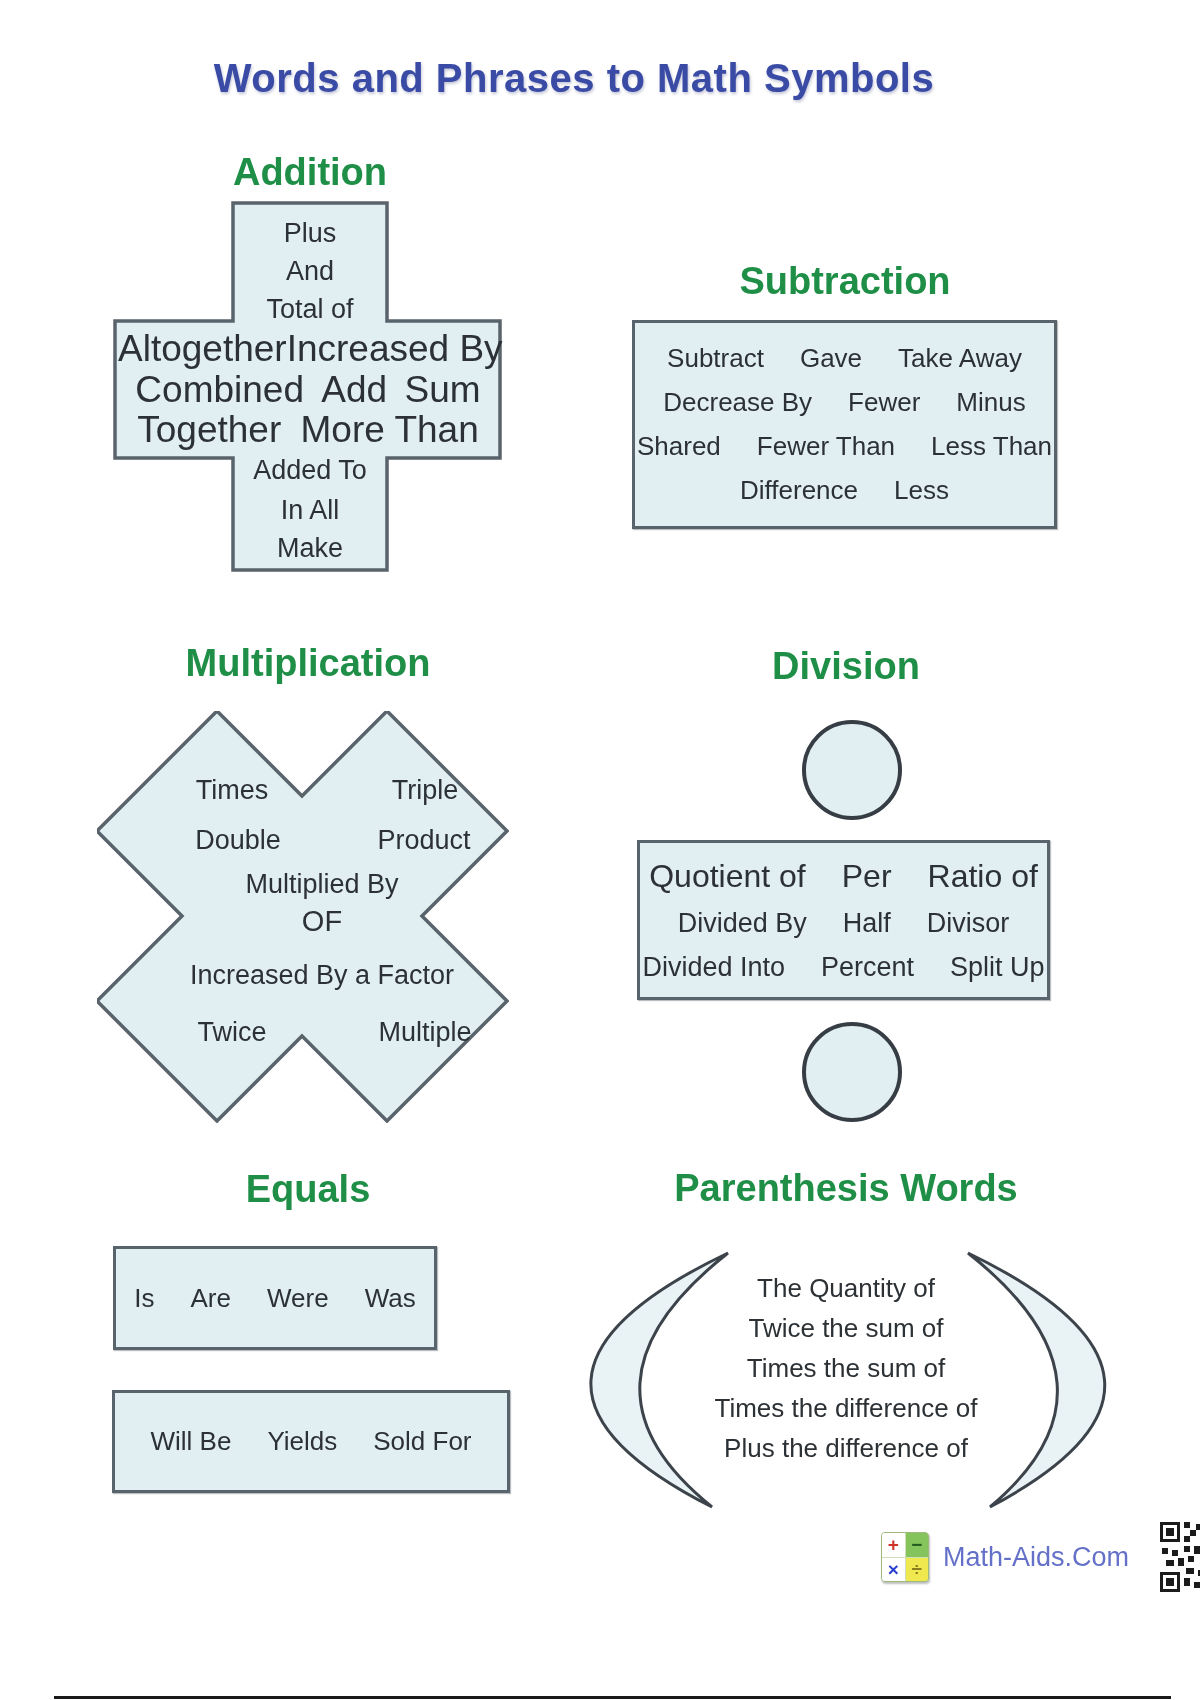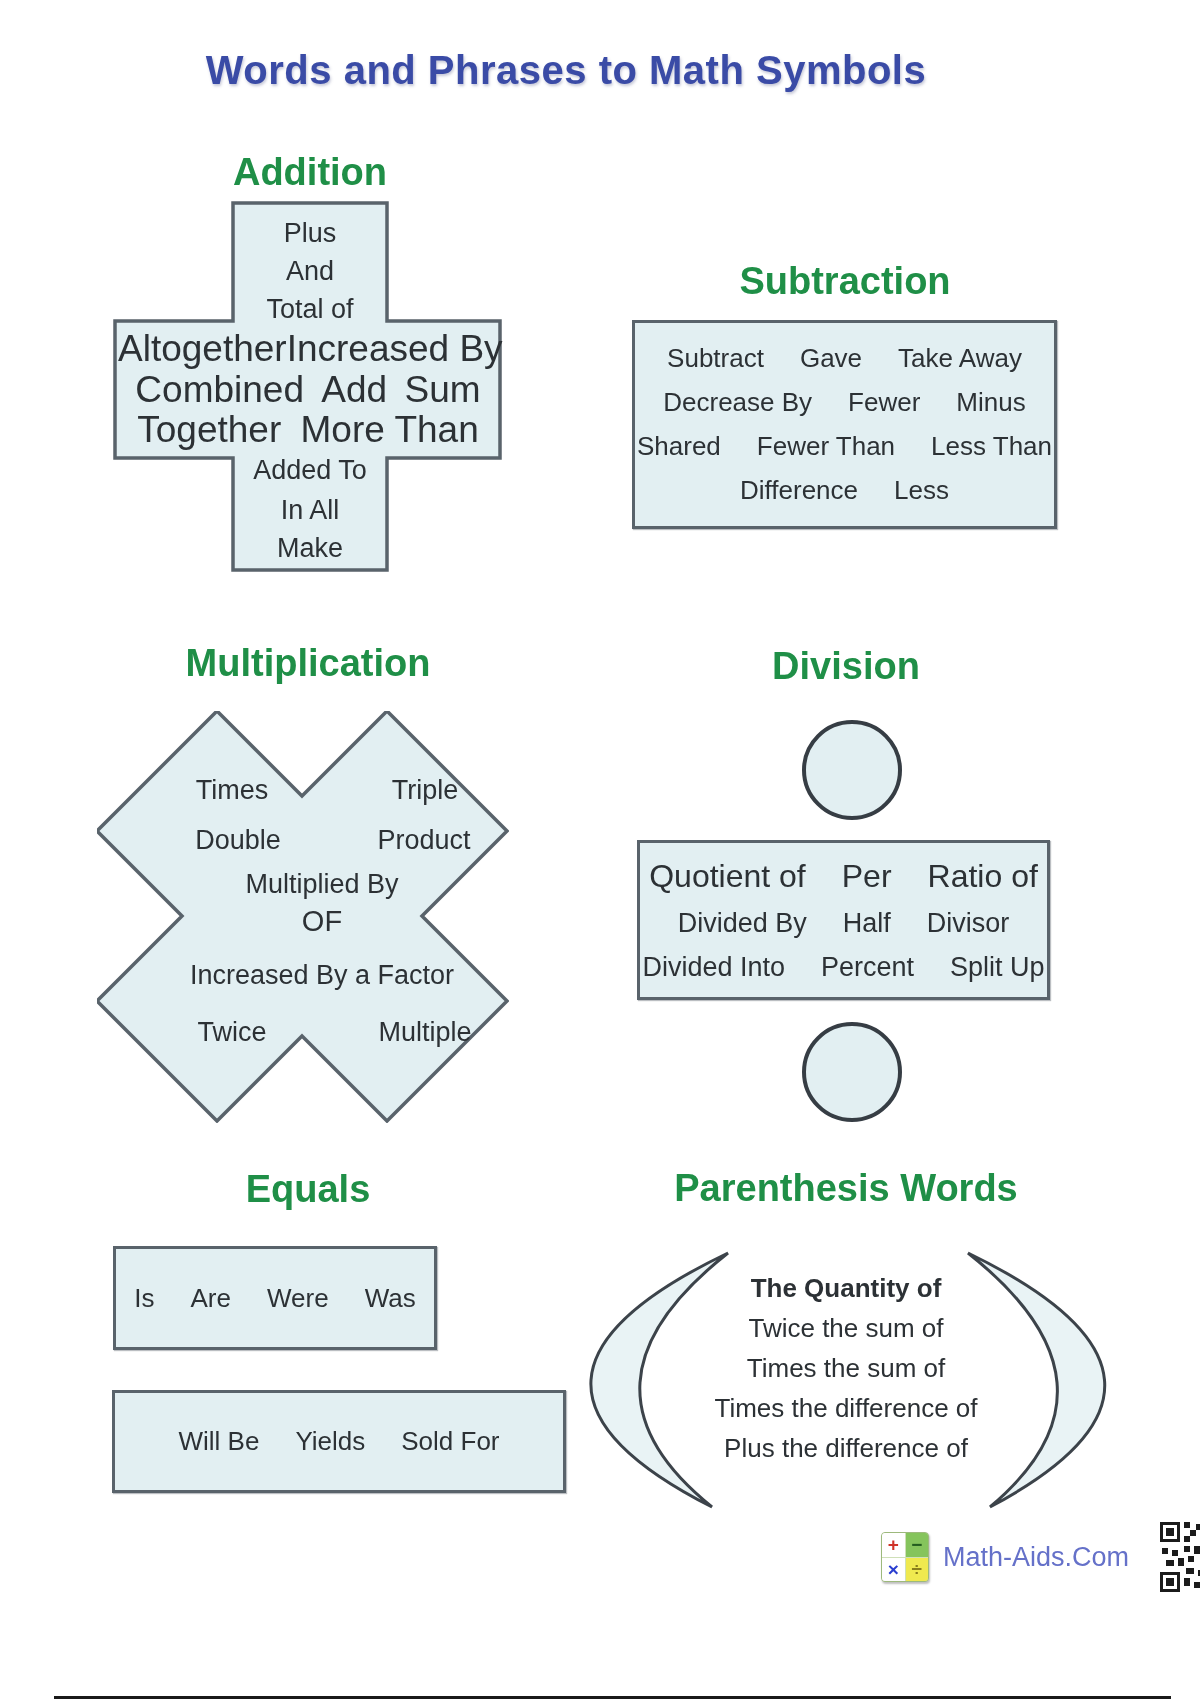--- a/index.html
+++ b/index.html
@@ -2,21 +2,21 @@
 <html><head>
 <meta charset="utf-8">
 <style>
   html,body{margin:0;padding:0;background:#ffffff;}
   .page{
     position:relative;width:1200px;height:1700px;background:#ffffff;
     overflow:hidden;font-family:"Liberation Sans", sans-serif;color:#2c3135;
   }
   .title{
     position:absolute;left:566px;top:48px;transform:translateX(-50%);
-    margin:0;font-size:40px;font-weight:bold;color:#3a4ba6;white-space:nowrap;
+    margin:8px;font-size:40px;font-weight:bold;color:#3a4ba6;white-space:nowrap;
     text-shadow:1px 2px 3px rgba(90,95,140,0.35);letter-spacing:0.5px;
   }
   .heading{
     position:absolute;transform:translateX(-50%);margin:0;
     font-size:38px;font-weight:bold;color:#1f8f47;white-space:nowrap;line-height:1;
   }
   .shape{position:absolute;}
   .shape polygon,.shape path{fill:#e2eff2;stroke:#59636b;stroke-width:3.5;stroke-linejoin:miter;}
   .paren path{fill:#e9f3f5;stroke:#3c434a;stroke-width:3;}
   .vword{
@@ -33,21 +33,21 @@
     box-shadow:1px 1px 1px rgba(60,70,80,0.35);
   }
   .wrow{display:flex;justify-content:center;gap:36px;font-size:26px;}
   .wrow span{white-space:nowrap;}
   .circle{
     position:absolute;width:100px;height:100px;border-radius:50%;
     background:#e2eff2;border:4px solid #363d44;box-sizing:border-box;
   }
   .mword{position:absolute;transform:translate(-50%,-50%);font-size:27px;white-space:nowrap;margin-left:20px;}
   .pline{position:absolute;left:846px;transform:translate(-50%,-50%);font-size:26px;white-space:nowrap;}
-  .pbold{font-weight:700;}
+  .pbold{font-weight:400;}
   .brand{position:absolute;left:881px;top:1532px;display:flex;align-items:center;gap:14px;}
   .brand-icon{
     width:46px;height:48px;display:grid;grid-template-columns:1fr 1fr;grid-template-rows:1fr 1fr;
     border:1px solid #9db97c;border-radius:4px;overflow:hidden;gap:1px;background:#cfe0b8;
     box-shadow:1px 2px 2px rgba(0,0,0,0.25);
   }
   .brand-icon div{display:flex;align-items:center;justify-content:center;font-weight:bold;font-size:19px;line-height:1;}
   .q-tl{background:#ffffff;color:#cf3328;}
   .q-tr{background:#85c45c;color:#235c1f;}
   .q-bl{background:#ffffff;color:#2b3fd0;}
@@ -147,21 +147,21 @@
 
   <h2 class="heading" style="left:308px;top:1170px">Equals</h2>
   <div class="box" style="left:113px;top:1246px;width:324px;height:104px;">
     <div class="wrow">
       <span>Is</span>
       <span>Are</span>
       <span>Were</span>
       <span>Was</span>
     </div>
   </div>
-  <div class="box" style="left:112px;top:1390px;width:454px;height:103px;">
+  <div class="box" style="left:112px;top:1390px;width:398px;height:103px;">
     <div class="wrow">
       <span>Will Be</span>
       <span>Yields</span>
       <span>Sold For</span>
     </div>
   </div>
 
   <h2 class="heading" style="left:846px;top:1169px">Parenthesis Words</h2>
   <svg class="shape paren" style="left:540px;top:1235px" width="600" height="290" viewBox="0 0 600 290">
     <path d="M 188 18 Q -78 145 172 272 Q 20 150 188 18 Z"></path>

